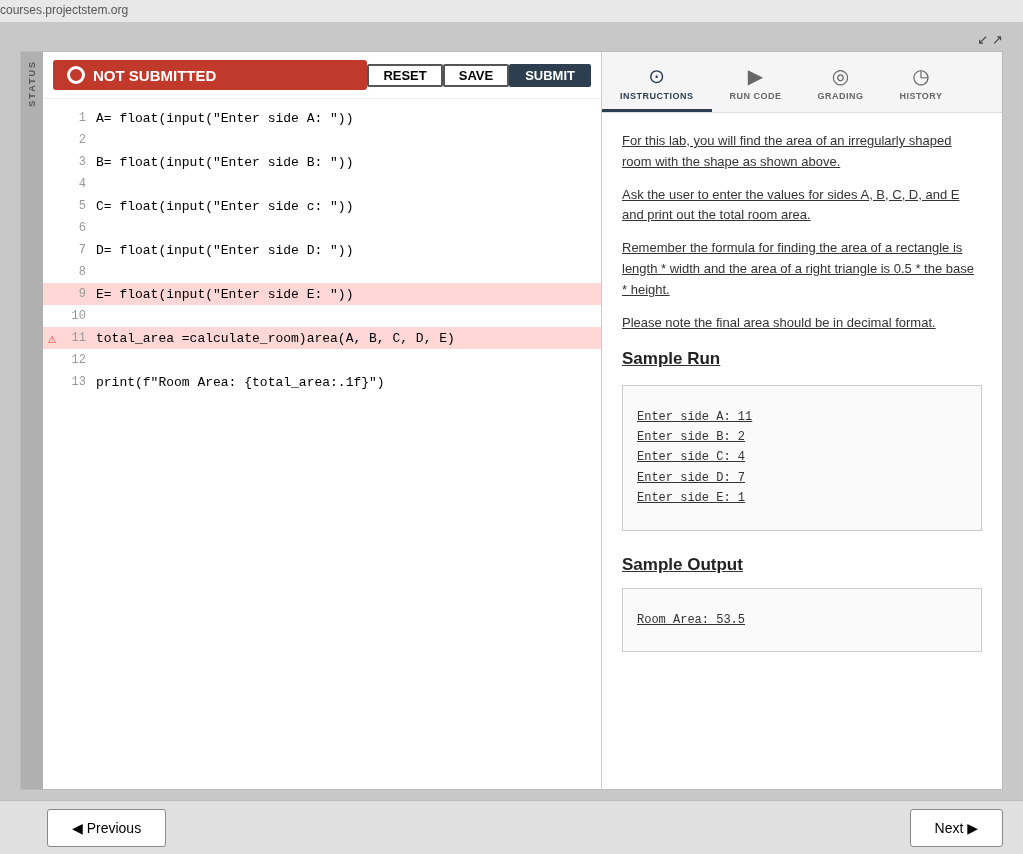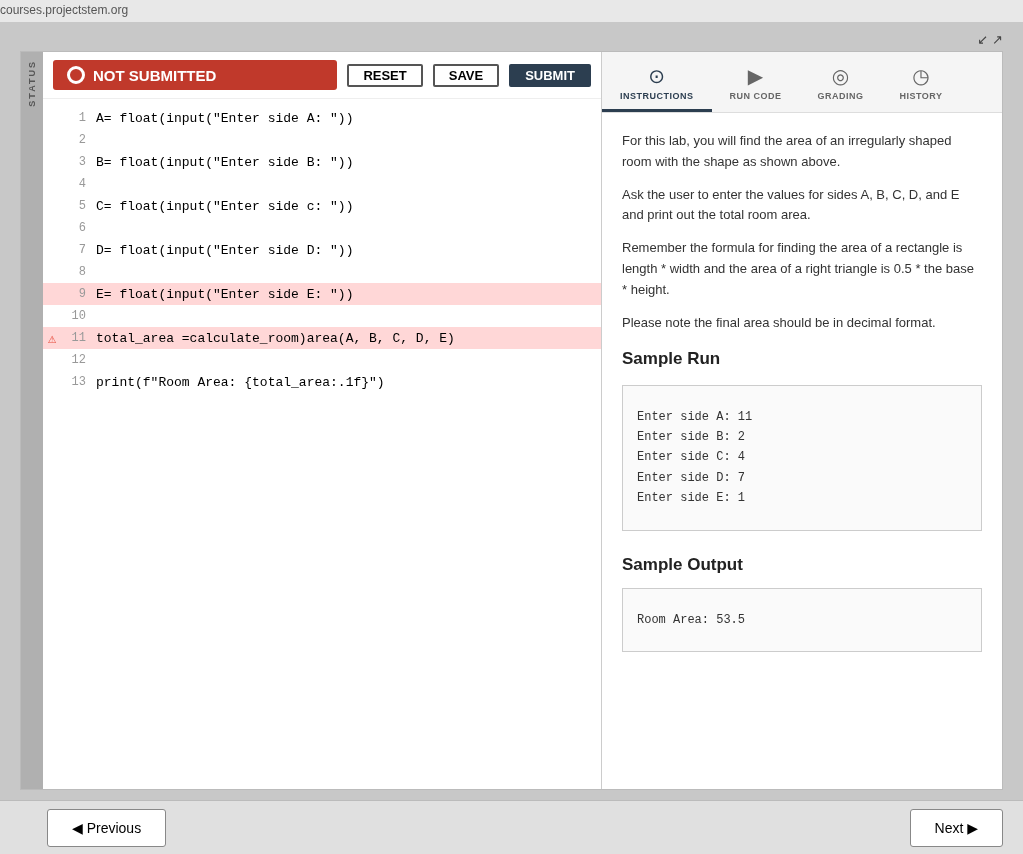--- a/index.html
+++ b/index.html
@@ -70,21 +70,20 @@
       flex: 1;
       display: flex;
       flex-direction: column;
     }
     .editor-header {
       display: flex;
       align-items: center;
       padding: 8px 10px;
       background: white;
       border-bottom: 1px solid #eee;
-      gap: 10px;
     }
     .not-submitted {
       display: flex;
       align-items: center;
       gap: 8px;
       background: #c0392b;
       color: white;
       padding: 6px 14px;
       font-weight: bold;
       font-size: 15px;
@@ -186,20 +185,21 @@
       font-weight: bold;
       letter-spacing: 0.5px;
     }
     .instructions-panel {
       flex: 1;
       padding: 18px 20px;
       overflow-y: auto;
       font-size: 13px;
       color: #333;
       line-height: 1.6;
+      text-decoration: underline;
     }
     .instructions-panel p {
       margin-bottom: 12px;
     }
     .sample-run-title {
       font-size: 17px;
       font-weight: bold;
       margin-bottom: 12px;
       color: #222;
     }

